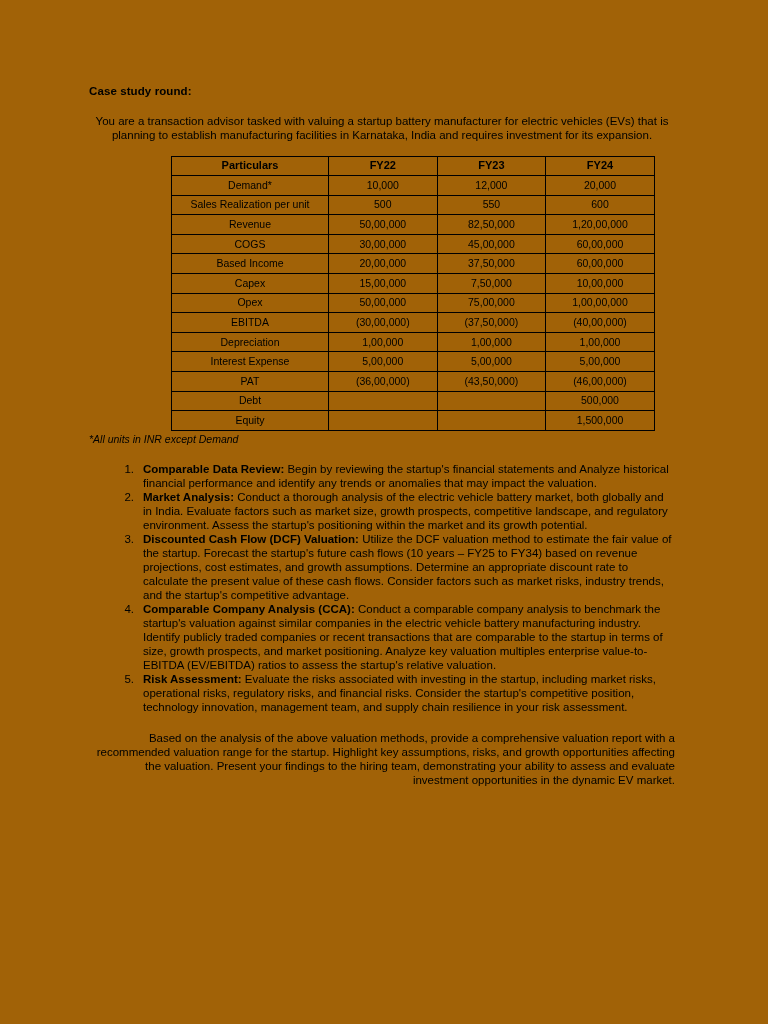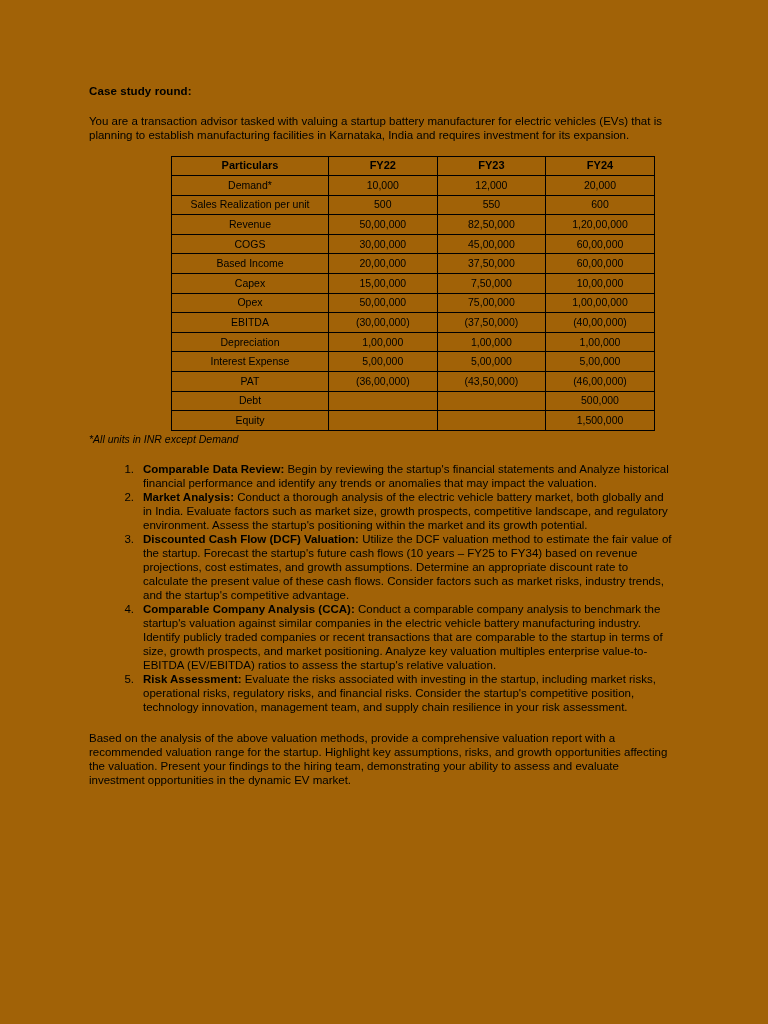--- a/index.html
+++ b/index.html
@@ -35,21 +35,21 @@
     font-weight: bold;
     line-height: 13.5px;
     margin: 0;
     letter-spacing: 0.1px;
   }
 
   .para {
     font-size: 11.5px;
     line-height: 14px;
     margin: 0;
-    text-align: left;
+    text-align: center;
   }
 
   .spacer-15 { height: 15px; }
 
   
   .table-wrap {
     margin-left: 82px;
     margin-top: 14px;
     width: 483px;
   }
@@ -108,20 +108,21 @@
     line-height: 14px;
   }
   ol.steps > li .lead {
     font-weight: bold;
   }
 
   .closing {
     margin-top: 17px;
     font-size: 11.5px;
     line-height: 14px;
+    text-align: right;
   }
 </style>
 </head>
 <body>
 
 <div class="page">
   <div class="content">
 
     <p class="doc-title">Case study round:</p>
 

